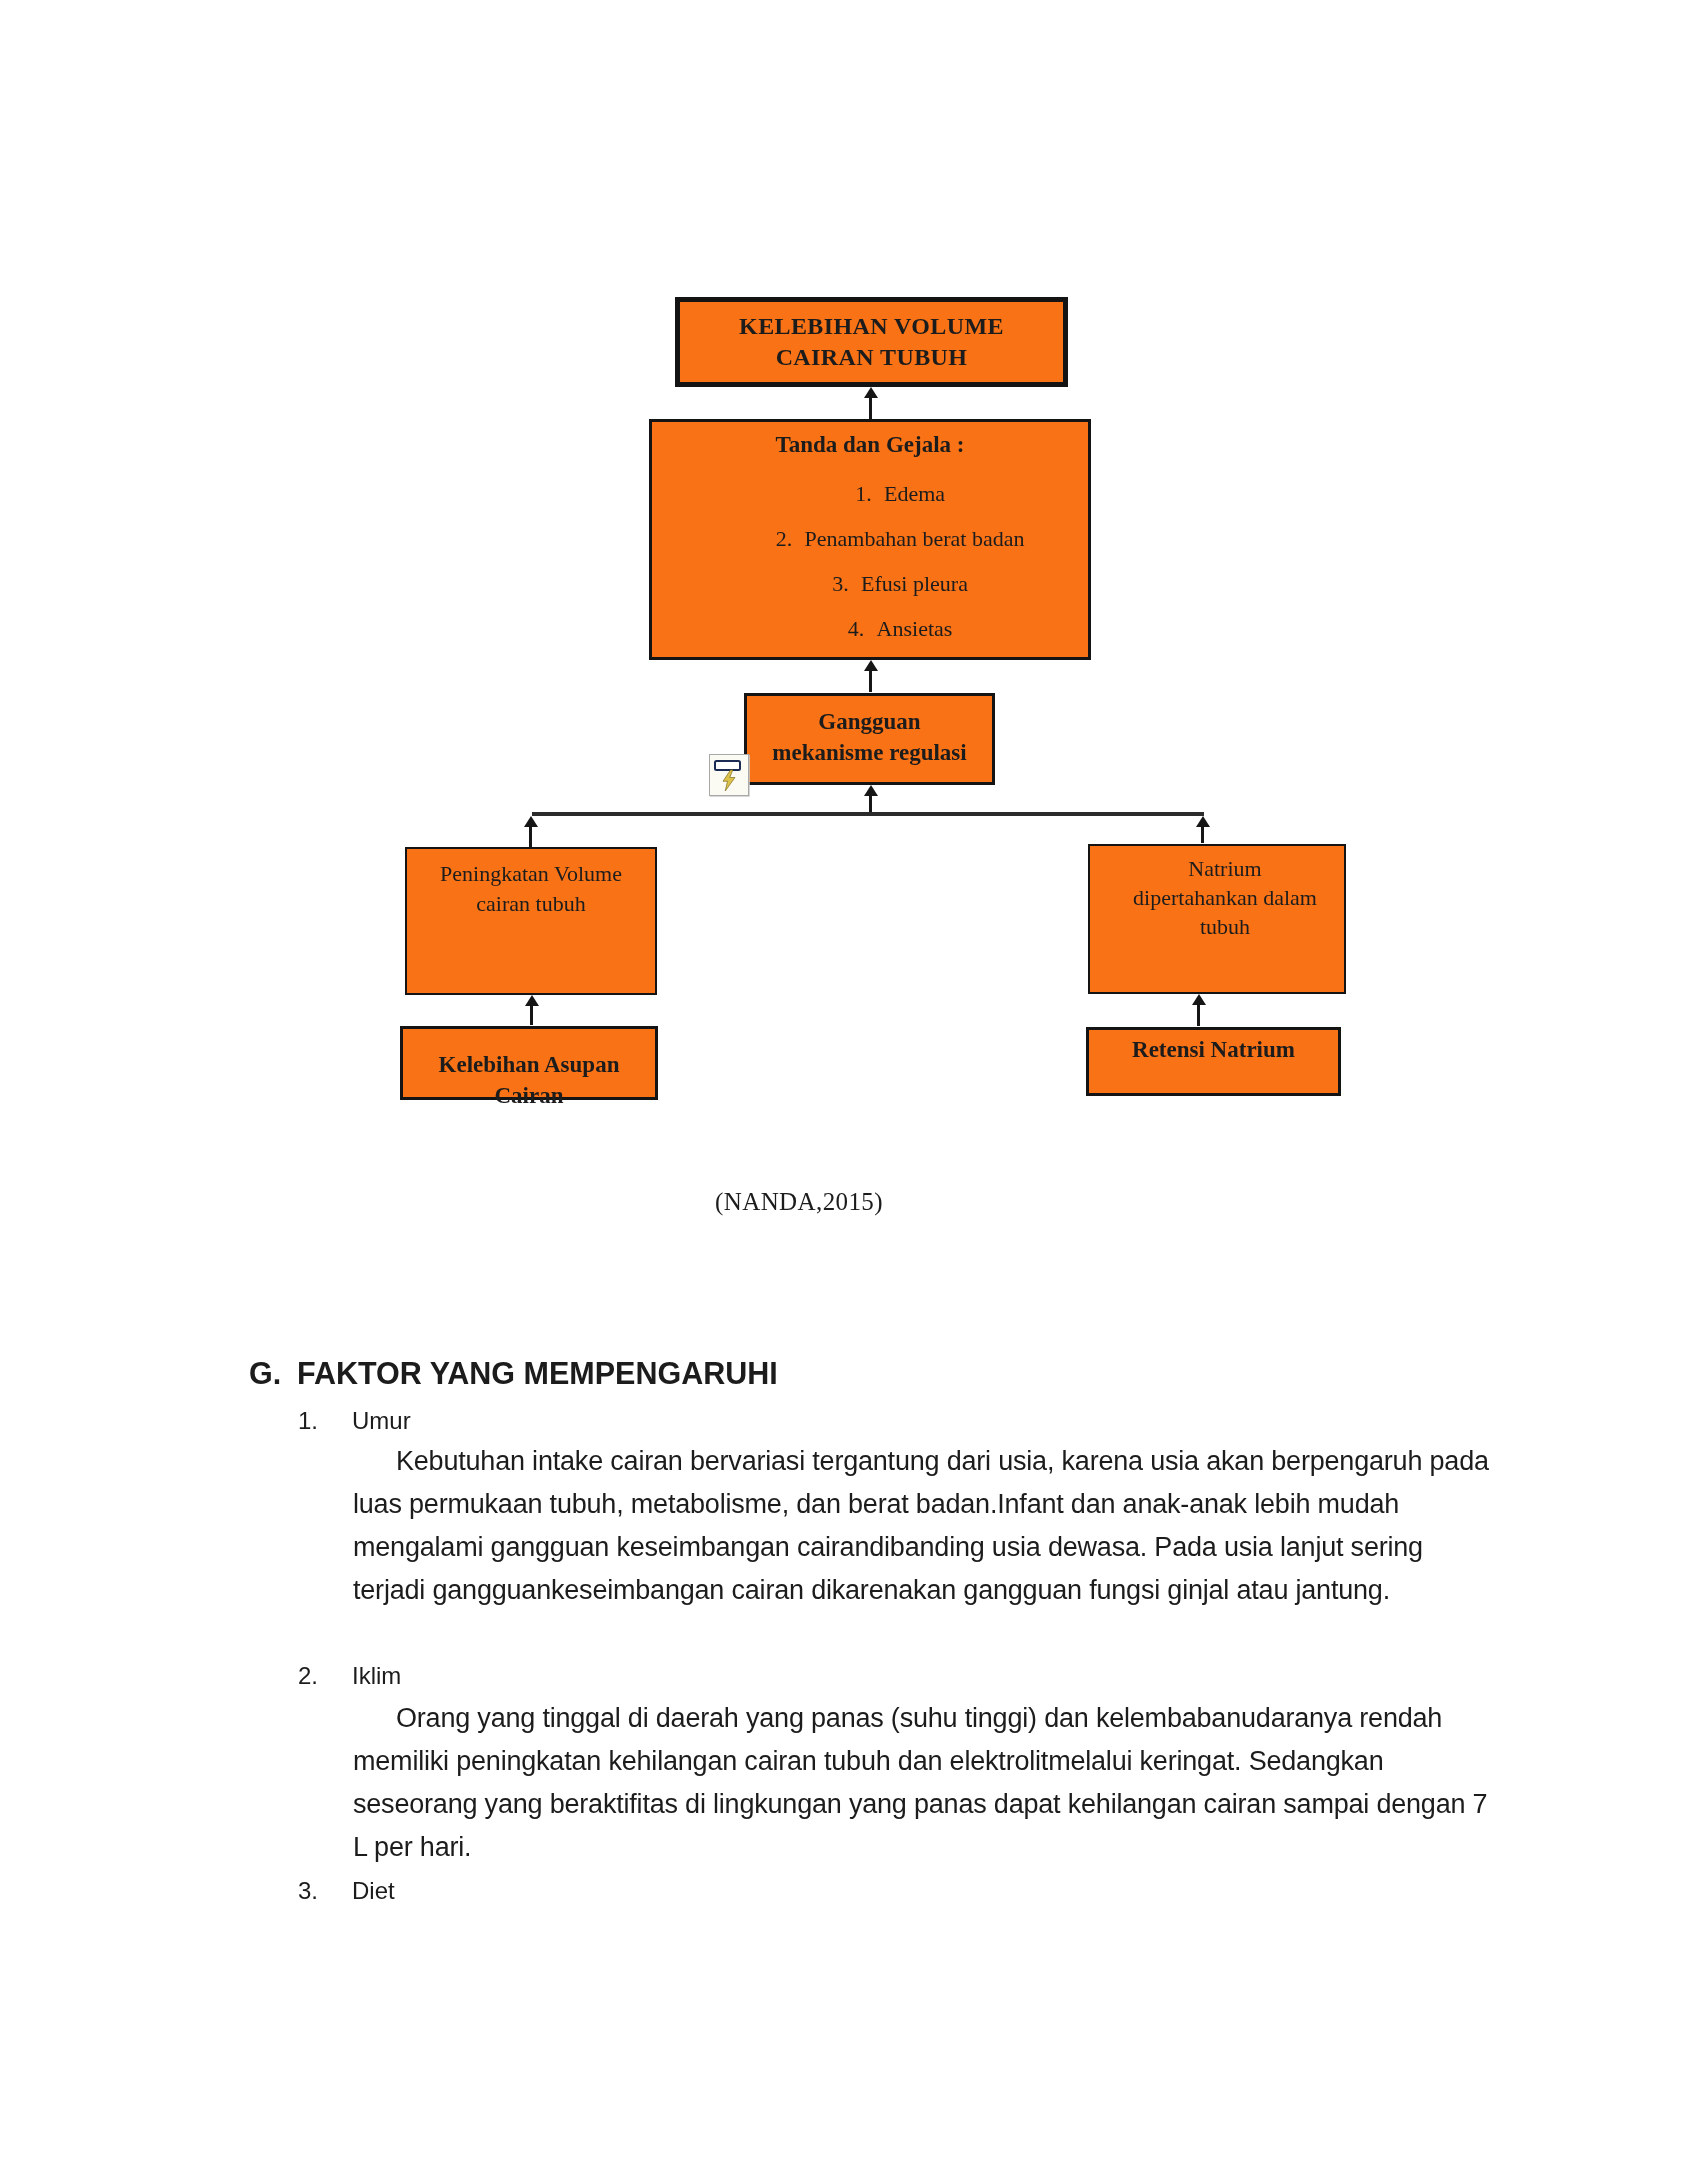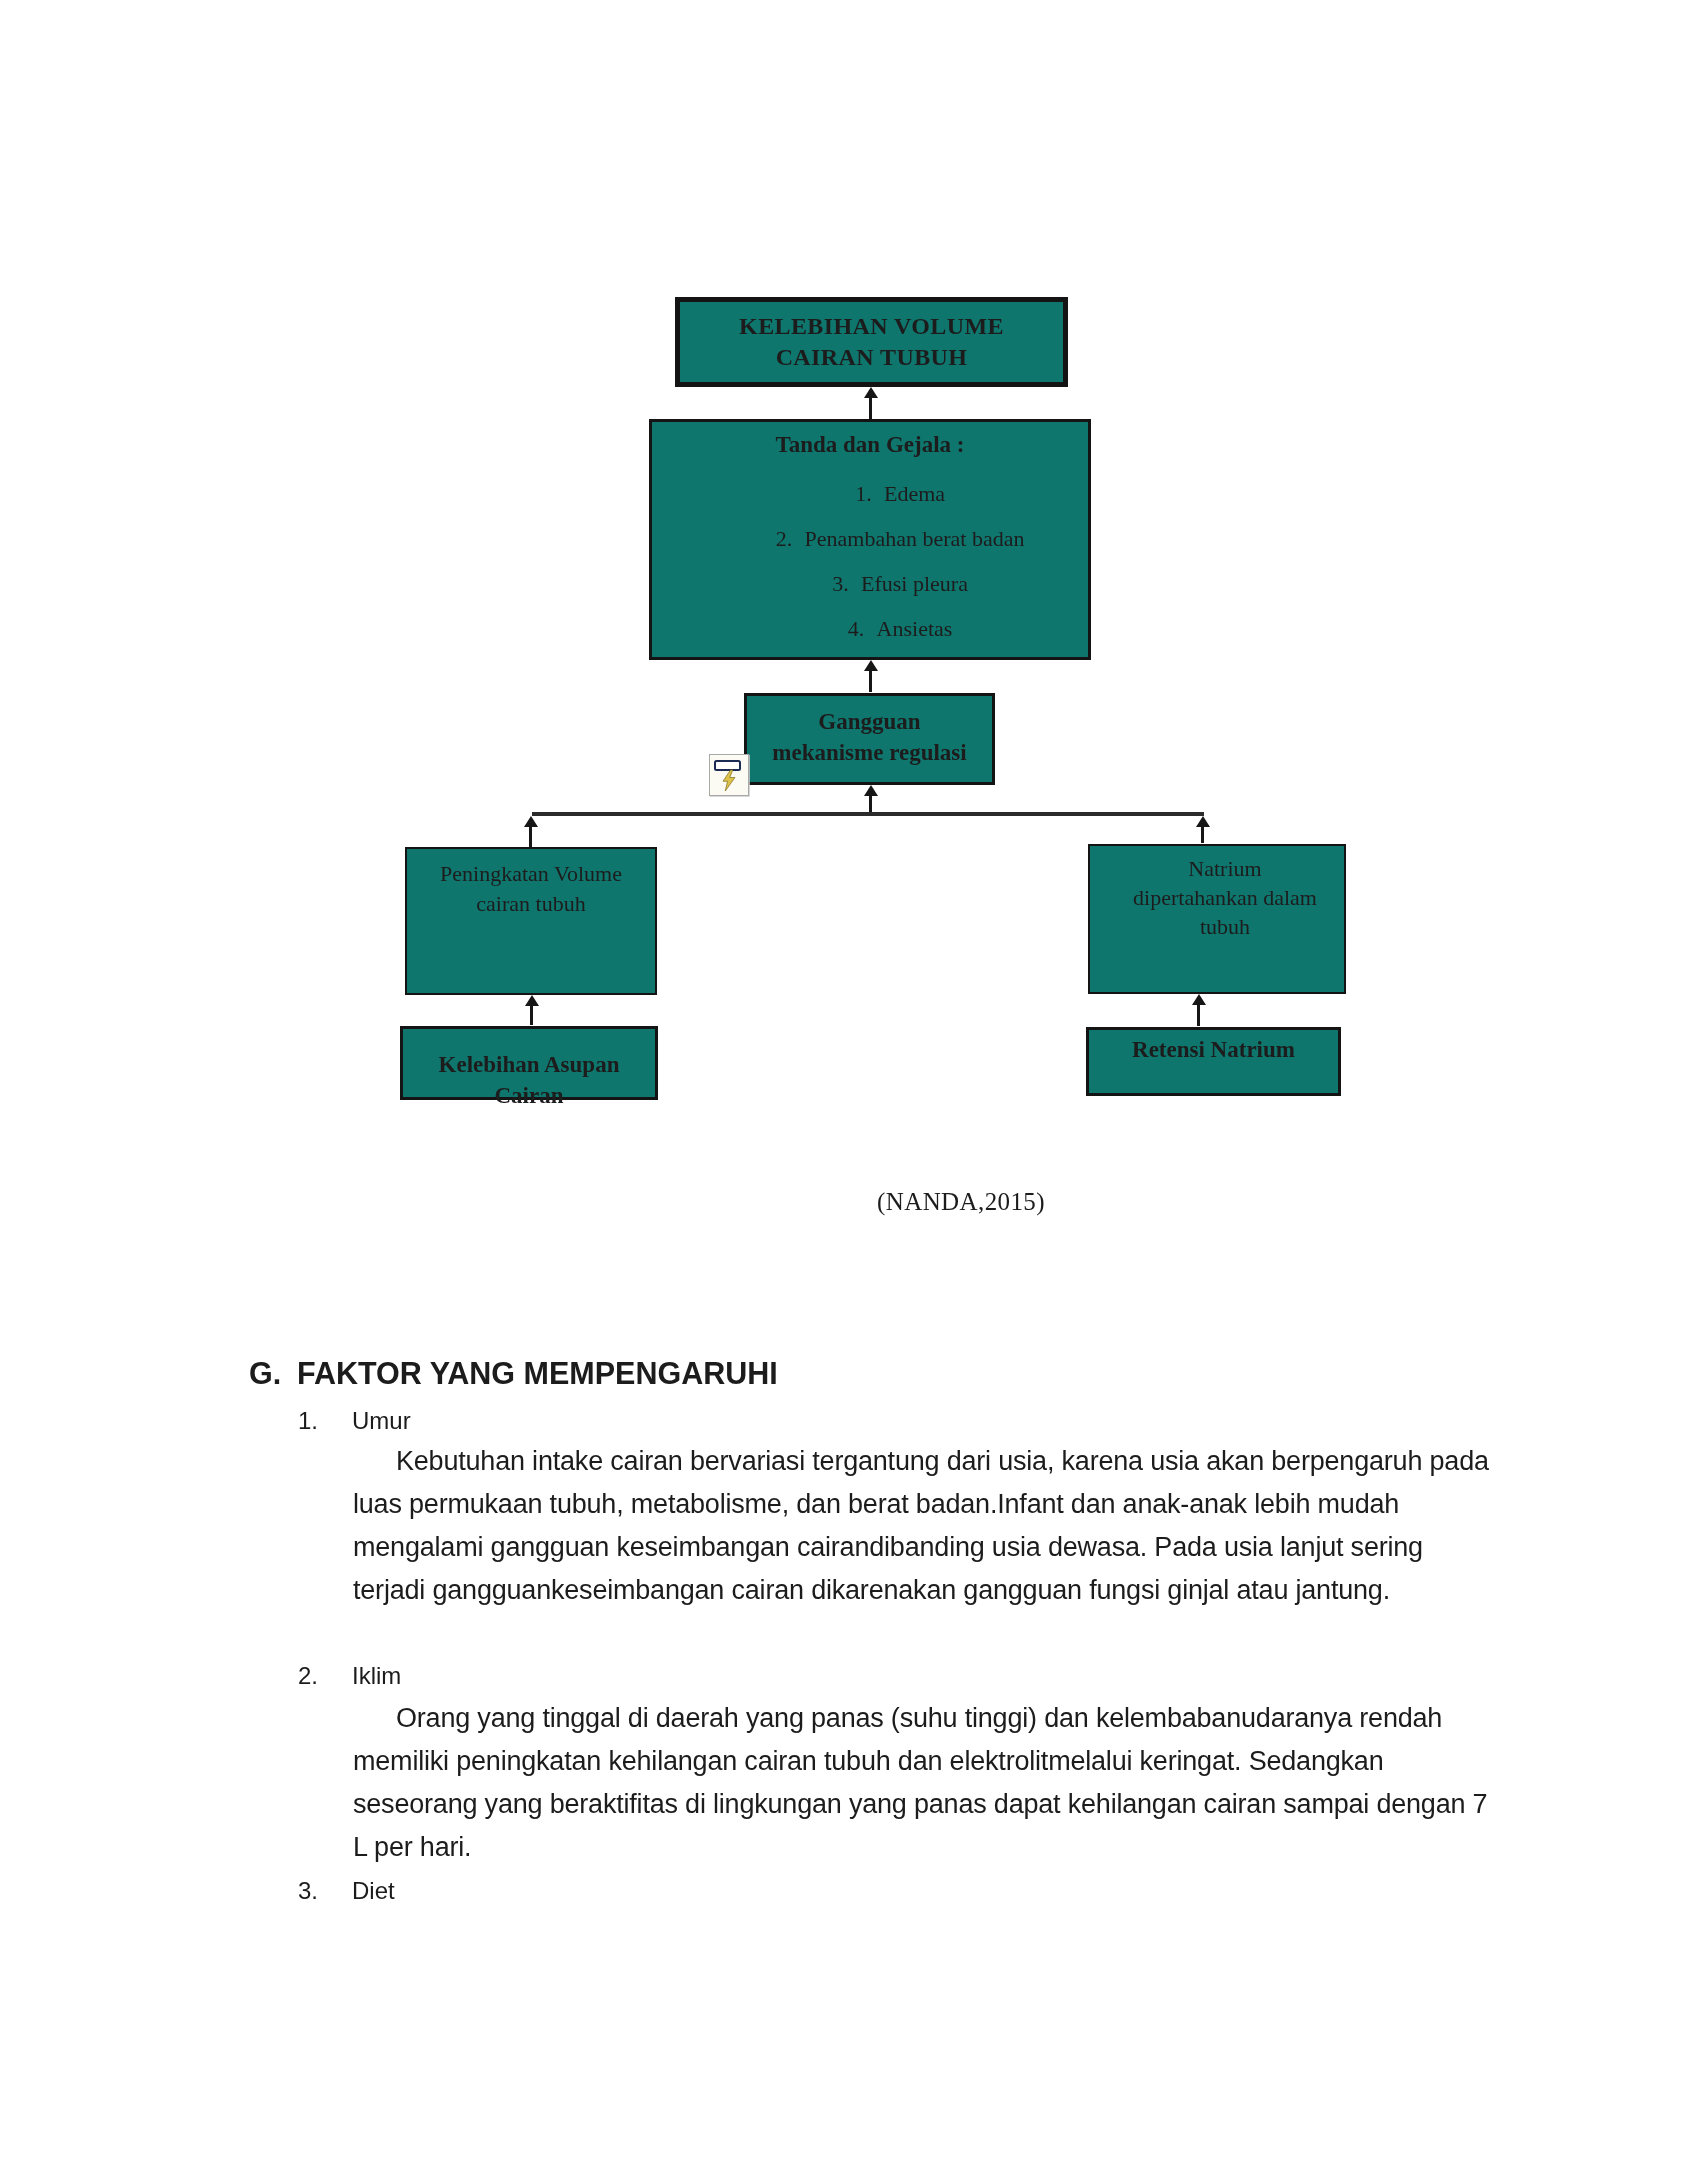--- a/index.html
+++ b/index.html
@@ -1,21 +1,21 @@
 <!DOCTYPE html>
 <html style="font-size:13px"><head>
 <meta charset="utf-8">
 <style>
   html,body{margin:0;padding:0;background:#e8e8e8;}
   .page{
     position:relative;width:1687px;height:2183px;background:#ffffff;
     font-family:"Liberation Serif", serif;color:#1c1c1c;overflow:hidden;
   }
   
-  .dbox{position:absolute;background:#0f766e;text-align:center;box-sizing:border-box;}
+  .dbox{position:absolute;background:#f97316;text-align:center;box-sizing:border-box;}
   .box-kelebihan{left:675px;top:297px;width:393px;height:90px;border:5px solid #141414;
     font-weight:bold;font-size:24px;line-height:31px;letter-spacing:0.4px;padding-top:9px;}
   .box-tanda{left:649px;top:419px;width:442px;height:241px;border:3.3px solid #141414;}
   .tanda-title{font-weight:bold;font-size:23px;padding-top:10px;text-align:center;}
   .tanda-list{margin-top:13px;text-align:center;padding-left:48px;font-size:22px;}
   .tanda-row{line-height:45px;white-space:nowrap;}
   .tanda-num{display:inline-block;width:41px;}
   .box-gangguan{left:744px;top:693px;width:251px;height:92px;border:3.3px solid #141414;
     font-weight:bold;font-size:23px;line-height:30.5px;padding-top:11px;}
   .box-peningkatan{left:405px;top:847px;width:252px;height:148px;border:2.5px solid #141414;
@@ -33,21 +33,21 @@
     border-bottom:11.5px solid #161616;}
   .arrow-up .shaft{width:3.3px;background:#161616;margin:0 auto;}
   .hline{position:absolute;left:532px;top:812px;width:672px;height:4.1px;background:#2b2b2b;}
   
   .obj-icon{position:absolute;left:709px;top:754px;width:40px;height:42px;background:#fcfbf3;
     border:1.6px solid #a8a8a8;box-shadow:0.8px 0.8px 0 #cfcfcf;box-sizing:border-box;}
   .obj-icon .bar{position:absolute;left:4.1px;top:5px;width:23px;height:6.6px;
     border:2.5px solid #1b2a52;border-radius:2.5px;background:#fff;}
   .obj-icon svg{position:absolute;left:10px;top:14px;}
   
-  .caption{position:absolute;left:715px;top:1188px;width:330px;text-align:right;
+  .caption{position:absolute;left:715px;top:1188px;width:330px;text-align:left;
     font-size:25px;letter-spacing:0.4px;}
   
   .sans{font-family:"Liberation Sans", sans-serif;}
   .sec-heading{position:absolute;left:249px;top:1353px;font-weight:bold;font-size:30.5px;
     line-height:40px;white-space:nowrap;}
   .sec-heading .letter{display:inline-block;width:48px;}
   .item-row{position:absolute;left:298px;font-size:24px;line-height:43px;white-space:nowrap;}
   .item-row .num{display:inline-block;width:54px;}
   .para{position:absolute;left:353px;width:1141px;font-size:27px;line-height:43px;
     text-indent:43px;letter-spacing:-0.2px;text-align:left;}

